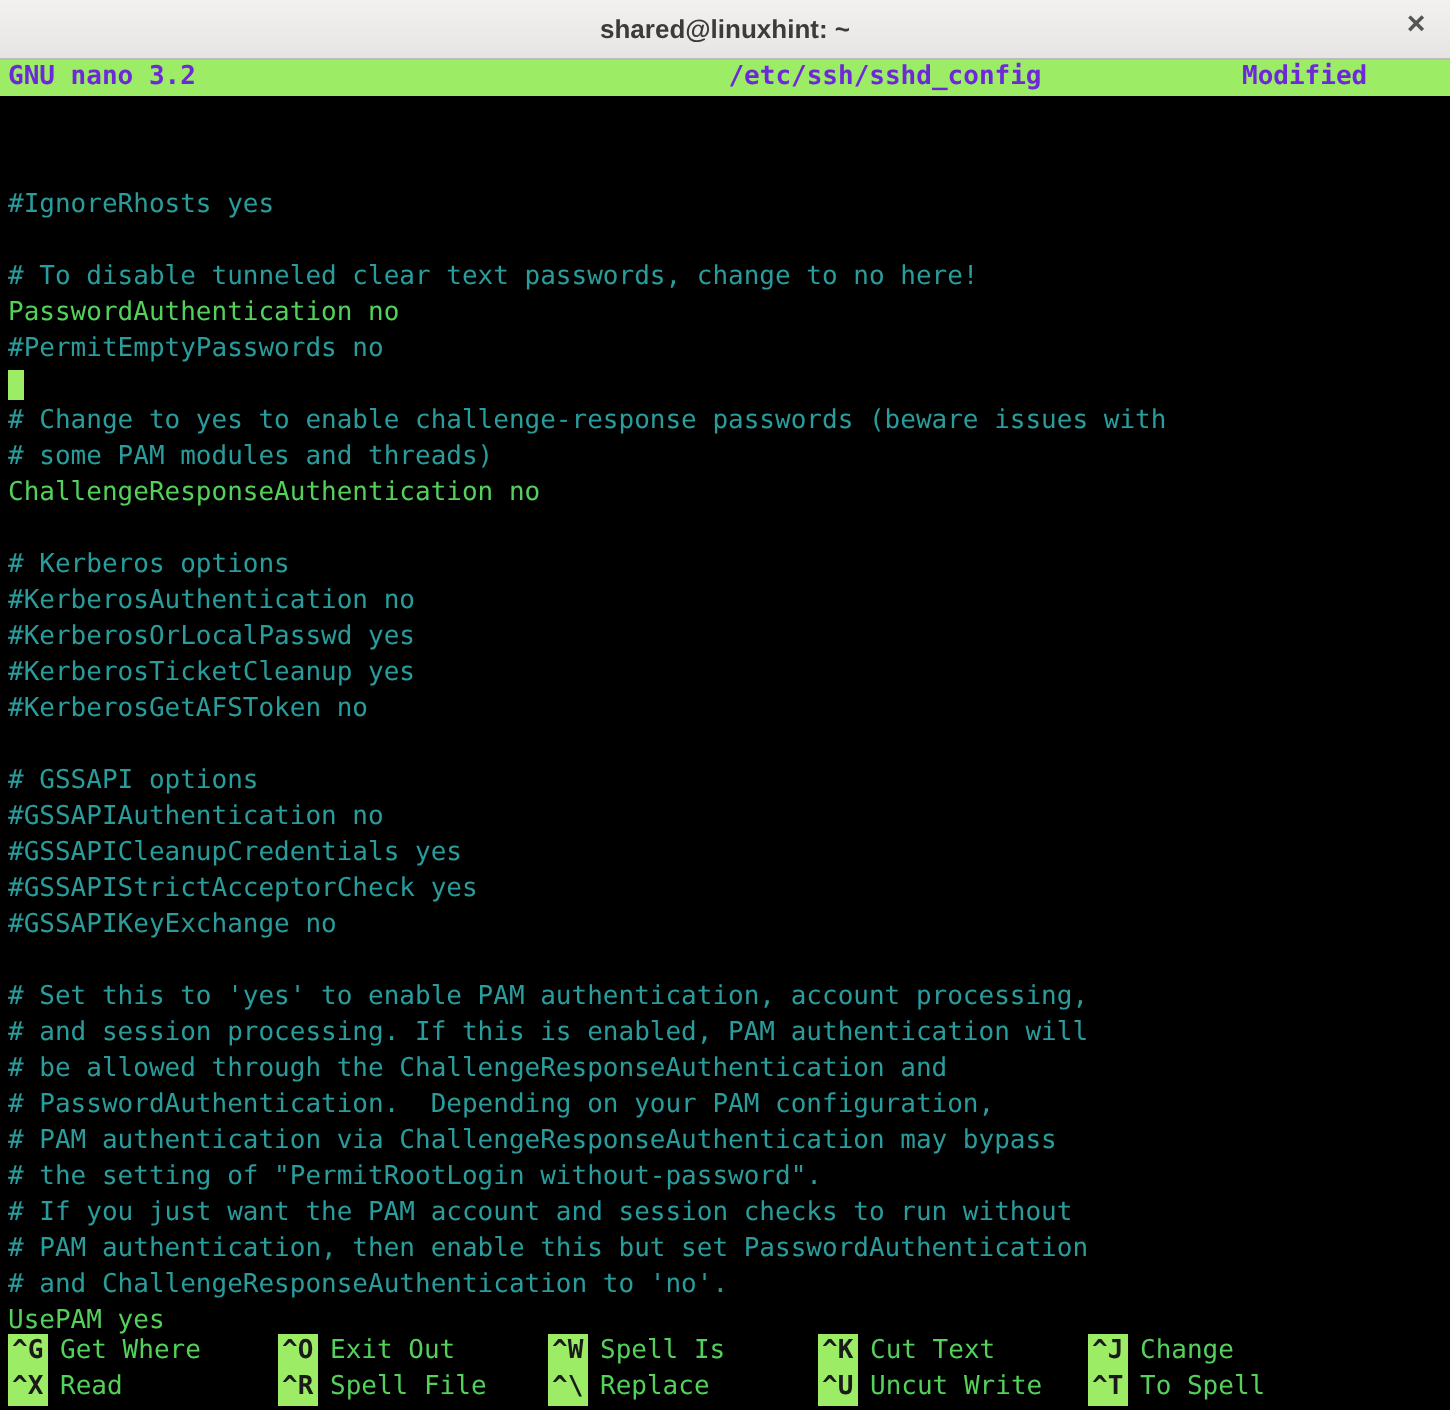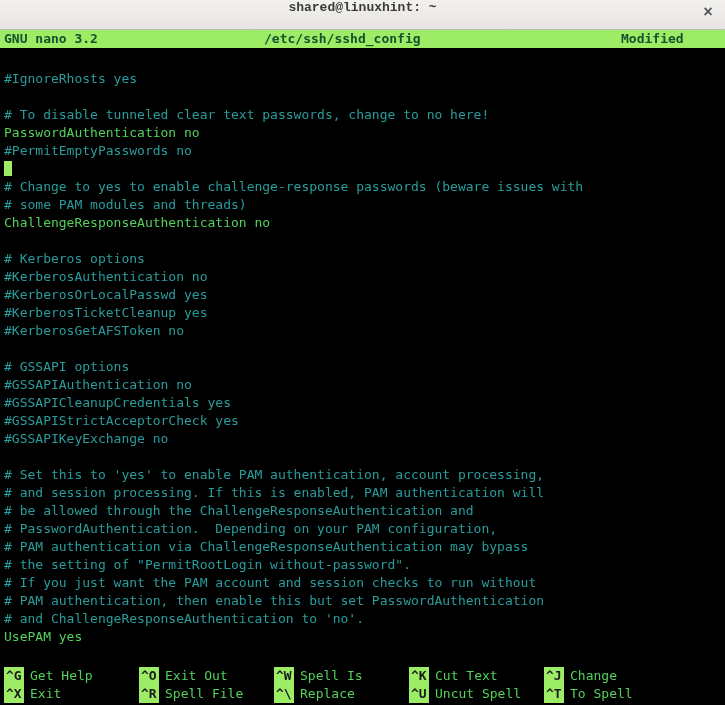--- a/index.html
+++ b/index.html
@@ -9,24 +9,24 @@
       font-family: "DejaVu Sans Mono", "Liberation Mono", monospace;
       font-size: 13px;
       background: #000;
       overflow: hidden;
     }
     .titlebar {
       height: 30px;
       background: linear-gradient(#f2f1f0, #e6e5e3);
       border-bottom: 1px solid #bbb;
       display: flex;
-      align-items: flex-start;
+      align-items: center;
       justify-content: center;
       position: relative;
-      font-family: Liberation Mono, monospace;
+      font-family: Liberation Sans, sans-serif;
       font-size: 13px;
       font-weight: bold;
       color: #3c3b37;
     }
     .titlebar .close {
       position: absolute;
       right: 8px;
       top: 5px;
       width: 18px;
       height: 18px;
@@ -39,34 +39,35 @@
     .term {
       background: #000;
       color: #54d15b;
       padding: 0;
       height: 675px;
       position: relative;
     }
     .statusbar {
       display: flex;
       background: #9dec66;
-      color: #14532d;
+      color: #6d28d9;
       font-weight: bold;
       height: 18px;
       line-height: 18px;
       padding: 0 4px;
     }
     .statusbar .left { width: 260px; }
-    .statusbar .center { flex: 1; }
+    .statusbar .center { flex: 1; text-align: center; }
     .statusbar .right { text-align: left; width: 100px; }
     .editor {
       padding: 4px 4px 0 4px;
       line-height: 18px;
       white-space: pre;
       color: #54d15b;
+      margin-top: 24px;
     }
     .line { height: 18px; }
     .cmt { color: #2a9c9c; } 
     .cursor {
       display: inline-block;
       width: 8px;
       height: 15px;
       background: #9dec66;
       vertical-align: text-bottom;
     }
@@ -105,21 +106,21 @@
     <span class="center">/etc/ssh/sshd_config</span>
     <span class="right">Modified</span>
   </div>
 
   <div class="editor" id="editor"><div class="line"> </div><div class="line"><span class="cmt">#IgnoreRhosts yes</span></div><div class="line"><span> </span></div><div class="line"><span class="cmt"># To disable tunneled clear text passwords, change to no here!</span></div><div class="line"><span>PasswordAuthentication no</span></div><div class="line"><span class="cmt">#PermitEmptyPasswords no</span></div><div class="line"><span class="cursor"></span></div><div class="line"><span class="cmt"># Change to yes to enable challenge-response passwords (beware issues with</span></div><div class="line"><span class="cmt"># some PAM modules and threads)</span></div><div class="line"><span>ChallengeResponseAuthentication no</span></div><div class="line"><span> </span></div><div class="line"><span class="cmt"># Kerberos options</span></div><div class="line"><span class="cmt">#KerberosAuthentication no</span></div><div class="line"><span class="cmt">#KerberosOrLocalPasswd yes</span></div><div class="line"><span class="cmt">#KerberosTicketCleanup yes</span></div><div class="line"><span class="cmt">#KerberosGetAFSToken no</span></div><div class="line"><span> </span></div><div class="line"><span class="cmt"># GSSAPI options</span></div><div class="line"><span class="cmt">#GSSAPIAuthentication no</span></div><div class="line"><span class="cmt">#GSSAPICleanupCredentials yes</span></div><div class="line"><span class="cmt">#GSSAPIStrictAcceptorCheck yes</span></div><div class="line"><span class="cmt">#GSSAPIKeyExchange no</span></div><div class="line"><span> </span></div><div class="line"><span class="cmt"># Set this to 'yes' to enable PAM authentication, account processing,</span></div><div class="line"><span class="cmt"># and session processing. If this is enabled, PAM authentication will</span></div><div class="line"><span class="cmt"># be allowed through the ChallengeResponseAuthentication and</span></div><div class="line"><span class="cmt"># PasswordAuthentication.  Depending on your PAM configuration,</span></div><div class="line"><span class="cmt"># PAM authentication via ChallengeResponseAuthentication may bypass</span></div><div class="line"><span class="cmt"># the setting of "PermitRootLogin without-password".</span></div><div class="line"><span class="cmt"># If you just want the PAM account and session checks to run without</span></div><div class="line"><span class="cmt"># PAM authentication, then enable this but set PasswordAuthentication</span></div><div class="line"><span class="cmt"># and ChallengeResponseAuthentication to 'no'.</span></div><div class="line"><span>UsePAM yes</span></div></div>
 
   <div class="shortcuts">
     <div class="srow" id="srow1">
         <div class="scell">
           <span class="key">^G</span>
-          <span>Get Help</span>
+          <span>Get Where</span>
         </div>
         <div class="scell">
           <span class="key">^O</span>
           <span>Exit Out</span>
         </div>
         <div class="scell">
           <span class="key">^W</span>
           <span>Spell Is</span>
         </div>
         <div class="scell">
@@ -127,33 +128,33 @@
           <span>Cut Text</span>
         </div>
         <div class="scell">
           <span class="key">^J</span>
           <span>Change</span>
         </div>
       </div>
     <div class="srow" id="srow2">
         <div class="scell">
           <span class="key">^X</span>
-          <span>Exit</span>
+          <span>Read</span>
         </div>
         <div class="scell">
           <span class="key">^R</span>
           <span>Spell File</span>
         </div>
         <div class="scell">
           <span class="key">^\</span>
           <span>Replace</span>
         </div>
         <div class="scell">
           <span class="key">^U</span>
-          <span>Uncut Spell</span>
+          <span>Uncut Write</span>
         </div>
         <div class="scell">
           <span class="key">^T</span>
           <span>To Spell</span>
         </div>
       </div>
   </div>
 </div>
 
 </body></html>

